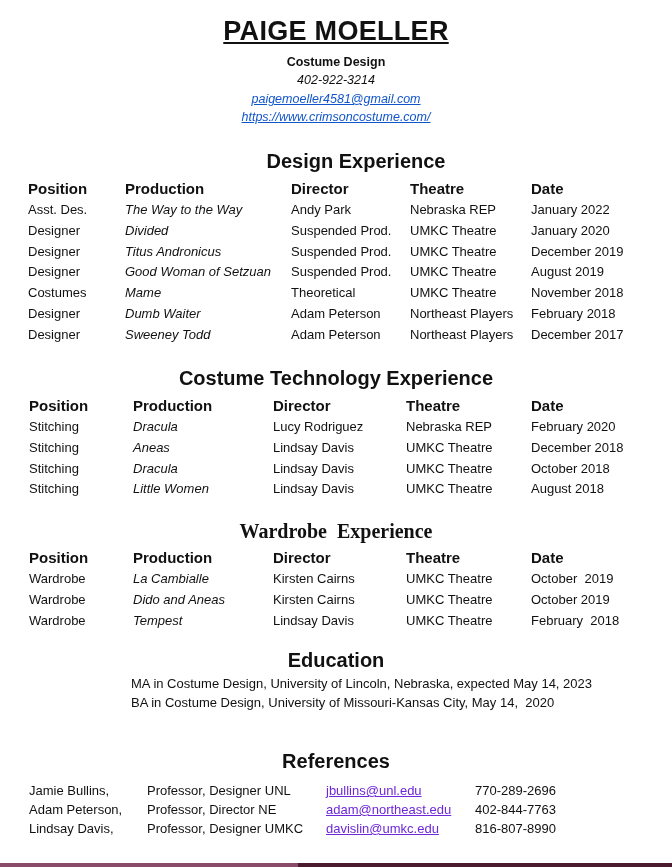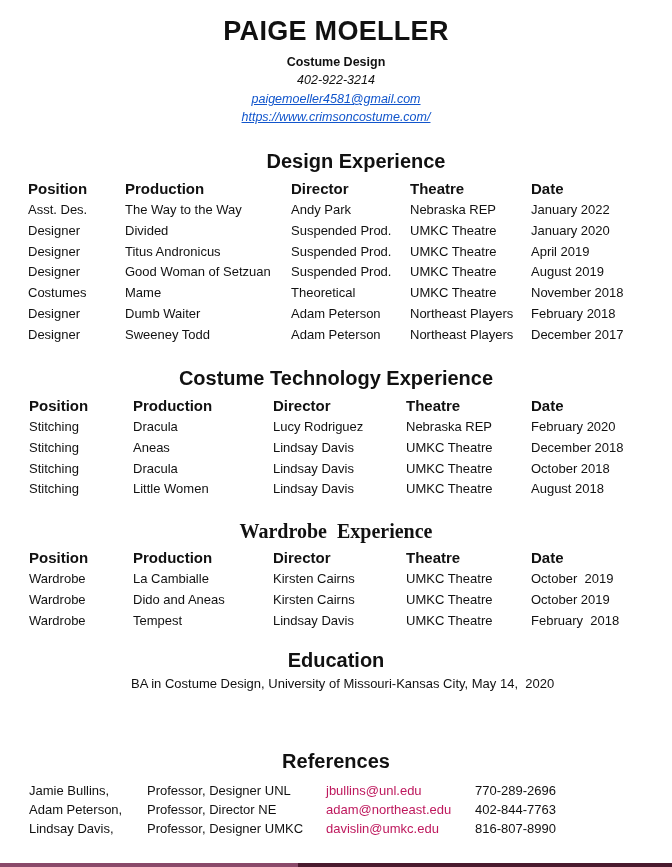--- a/index.html
+++ b/index.html
@@ -2,40 +2,40 @@
 <html><head>
 <meta charset="utf-8">
 <style>
   html, body { margin: 0; padding: 0; background: #ffffff; }
   body {
     width: 672px; height: 867px; position: relative; overflow: hidden;
     font-family: "Liberation Sans", sans-serif; color: #111;
   }
   .name {
     position: absolute; left: 0; width: 672px; top: 16px; text-align: center;
-    font-size: 27px; font-weight: bold; letter-spacing: 0.3px;
+    font-size: 27px; font-weight: bold; letter-spacing: 0.3px; text-decoration: underline;
   }
   .subtitle { position: absolute; left: 0; width: 672px; text-align: center; font-size: 12.5px; }
   .subtitle.bold { font-weight: bold; top: 55px; }
   .subtitle.italic { font-style: italic; }
   .link { color: #1155cc; text-decoration: underline; font-style: italic; }
   .section-title {
     position: absolute; left: 0; width: 672px; text-align: center;
     font-size: 20px; font-weight: bold;
   }
   .table { position: absolute; left: 0; width: 672px; }
   .row { position: relative; height: 20.8px; font-size: 13px; }
   .row.head { font-size: 15px; font-weight: bold; height: 22px; }
   .cell { position: absolute; white-space: nowrap; top: 0; }
-  .it { }
+  .it { font-style: italic; }
   .edu { position: absolute; left: 131px; font-size: 13px; }
   .edu div { height: 18.5px; }
   .refs { position: absolute; left: 29px; top: 783px; width: 640px; }
   .refs .row { height: 19px; }
-  .refs .email { color: #be185d; }
+  .refs .email { color: #6d28d9; text-decoration: underline; }
   .bottom-bar { position: absolute; left: 0; top: 863px; height: 4px; width: 672px; }
   .bottom-bar .l { position: absolute; left: 0; top: 0; height: 4px; width: 298px; }
   .bottom-bar .r { position: absolute; left: 298px; top: 0; height: 4px; right: 0; }
 </style>
 </head>
 <body>
 
 <div>
 
   <div class="name">PAIGE MOELLER</div>
@@ -69,21 +69,21 @@
       <span class="cell it" style="left:125px">Divided</span>
       <span class="cell" style="left:291px">Suspended Prod.</span>
       <span class="cell" style="left:410px">UMKC Theatre</span>
       <span class="cell" style="left:531px">January 2020</span>
     </div>
     <div class="row">
       <span class="cell" style="left:28px">Designer</span>
       <span class="cell it" style="left:125px">Titus Andronicus</span>
       <span class="cell" style="left:291px">Suspended Prod.</span>
       <span class="cell" style="left:410px">UMKC Theatre</span>
-      <span class="cell" style="left:531px">April 2019</span>
+      <span class="cell" style="left:531px">December 2019</span>
     </div>
     <div class="row">
       <span class="cell" style="left:28px">Designer</span>
       <span class="cell it" style="left:125px">Good Woman of Setzuan</span>
       <span class="cell" style="left:291px">Suspended Prod.</span>
       <span class="cell" style="left:410px">UMKC Theatre</span>
       <span class="cell" style="left:531px">August 2019</span>
     </div>
     <div class="row">
       <span class="cell" style="left:28px">Costumes</span>
@@ -174,20 +174,21 @@
       <span class="cell" style="left:29px">Wardrobe</span>
       <span class="cell it" style="left:133px">Tempest</span>
       <span class="cell" style="left:273px">Lindsay Davis</span>
       <span class="cell" style="left:406px">UMKC Theatre</span>
       <span class="cell" style="left:531px; white-space:pre">February  2018</span>
     </div>
   </div>
 
   <div class="section-title" style="top:649px;">Education</div>
   <div class="edu" style="top:676px;">
+    <div>MA in Costume Design, University of Lincoln, Nebraska, expected May 14, 2023</div>
     <div style="white-space:pre">BA in Costume Design, University of Missouri-Kansas City, May 14,  2020</div>
   </div>
 
   <div class="section-title" style="top:750px;">References</div>
   <div class="refs">
     <div class="row">
       <span class="cell" style="left:0">Jamie Bullins,</span>
       <span class="cell" style="left:118px">Professor, Designer UNL</span>
       <span class="cell email" style="left:297px">jbullins@unl.edu</span>
       <span class="cell" style="left:446px">770-289-2696</span>

